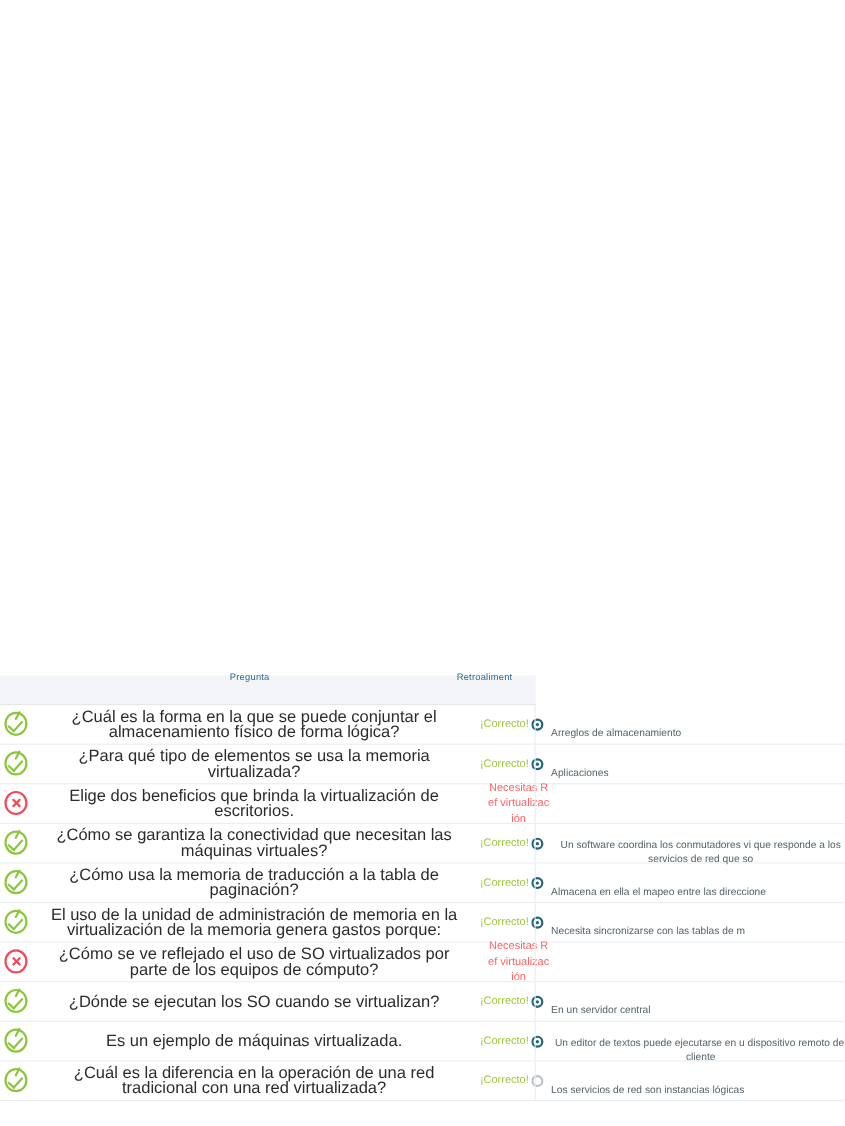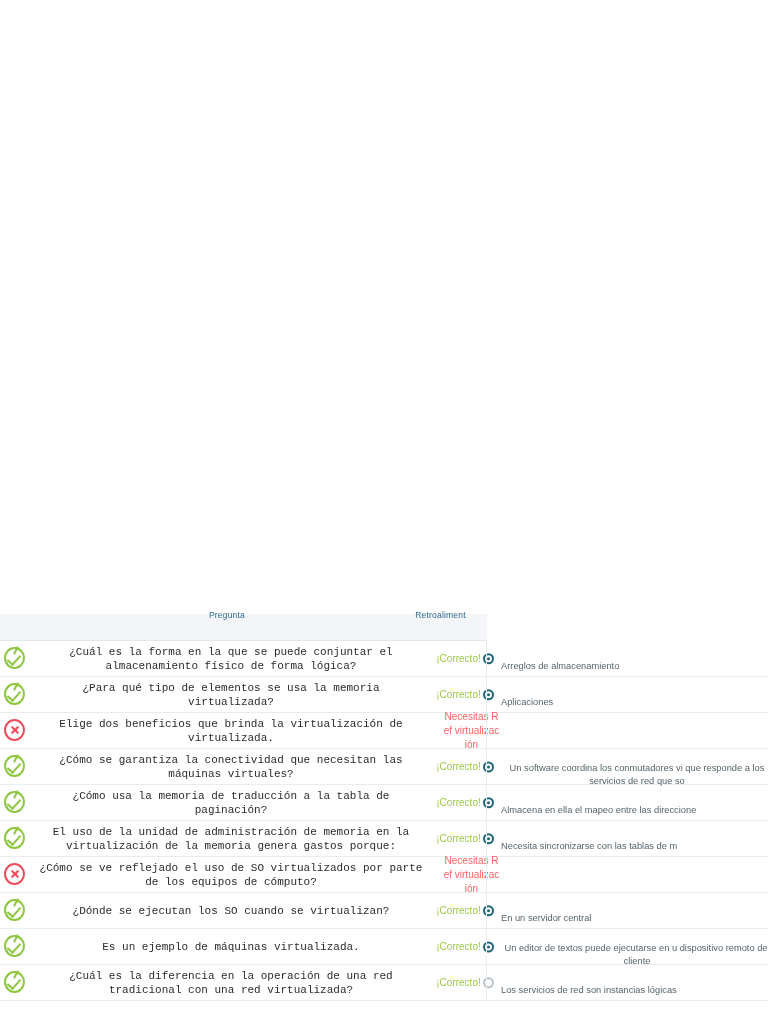--- a/index.html
+++ b/index.html
@@ -97,24 +97,23 @@
     background:#ef4b5a;
     border-radius:1px;
   }
   .icon-wrong:before{transform:rotate(45deg);}
   .icon-wrong:after{transform:rotate(-45deg);}
 
   
   .cell-question{
     position:absolute;left:37px;top:50%;transform:translateY(-50%);
     width:388px;
-    font-size:11px;
+    font-size:15px;
     line-height:14px;
     color:#2b2b2b;
-    font-family:Liberation Mono, monospace;
   }
 
   
   .cell-feedback{
     position:absolute;left:430px;top:50%;transform:translateY(-50%);
     width:57px;
     font-size:10px;
     line-height:14px;
     overflow:hidden;
     white-space:nowrap;
@@ -185,21 +184,21 @@
           <div class="cell-feedback"><span class="fb-ok">¡Correcto!</span></div>
           <div class="cell-answer">
             <span class="radio checked"></span>
             <span class="answer-text">Aplicaciones</span>
           </div>
         </div>
         <div class="row h2">
           <div class="cell-status">
             <span class="icon-circle icon-wrong"></span>
           </div>
-          <div class="cell-question">Elige dos beneficios que brinda la virtualización de virtualizada.</div>
+          <div class="cell-question">Elige dos beneficios que brinda la virtualización de escritorios.</div>
           <div class="cell-feedback wrap"><span class="fb-bad">Necesitas Ref virtualización</span></div>
         </div>
         <div class="row h2">
           <div class="cell-status">
             <span class="icon-circle icon-correct"></span>
           </div>
           <div class="cell-question">¿Cómo se garantiza la conectividad que necesitan las máquinas virtuales?</div>
           <div class="cell-feedback"><span class="fb-ok">¡Correcto!</span></div>
           <div class="cell-answer">
             <span class="radio checked"></span>

